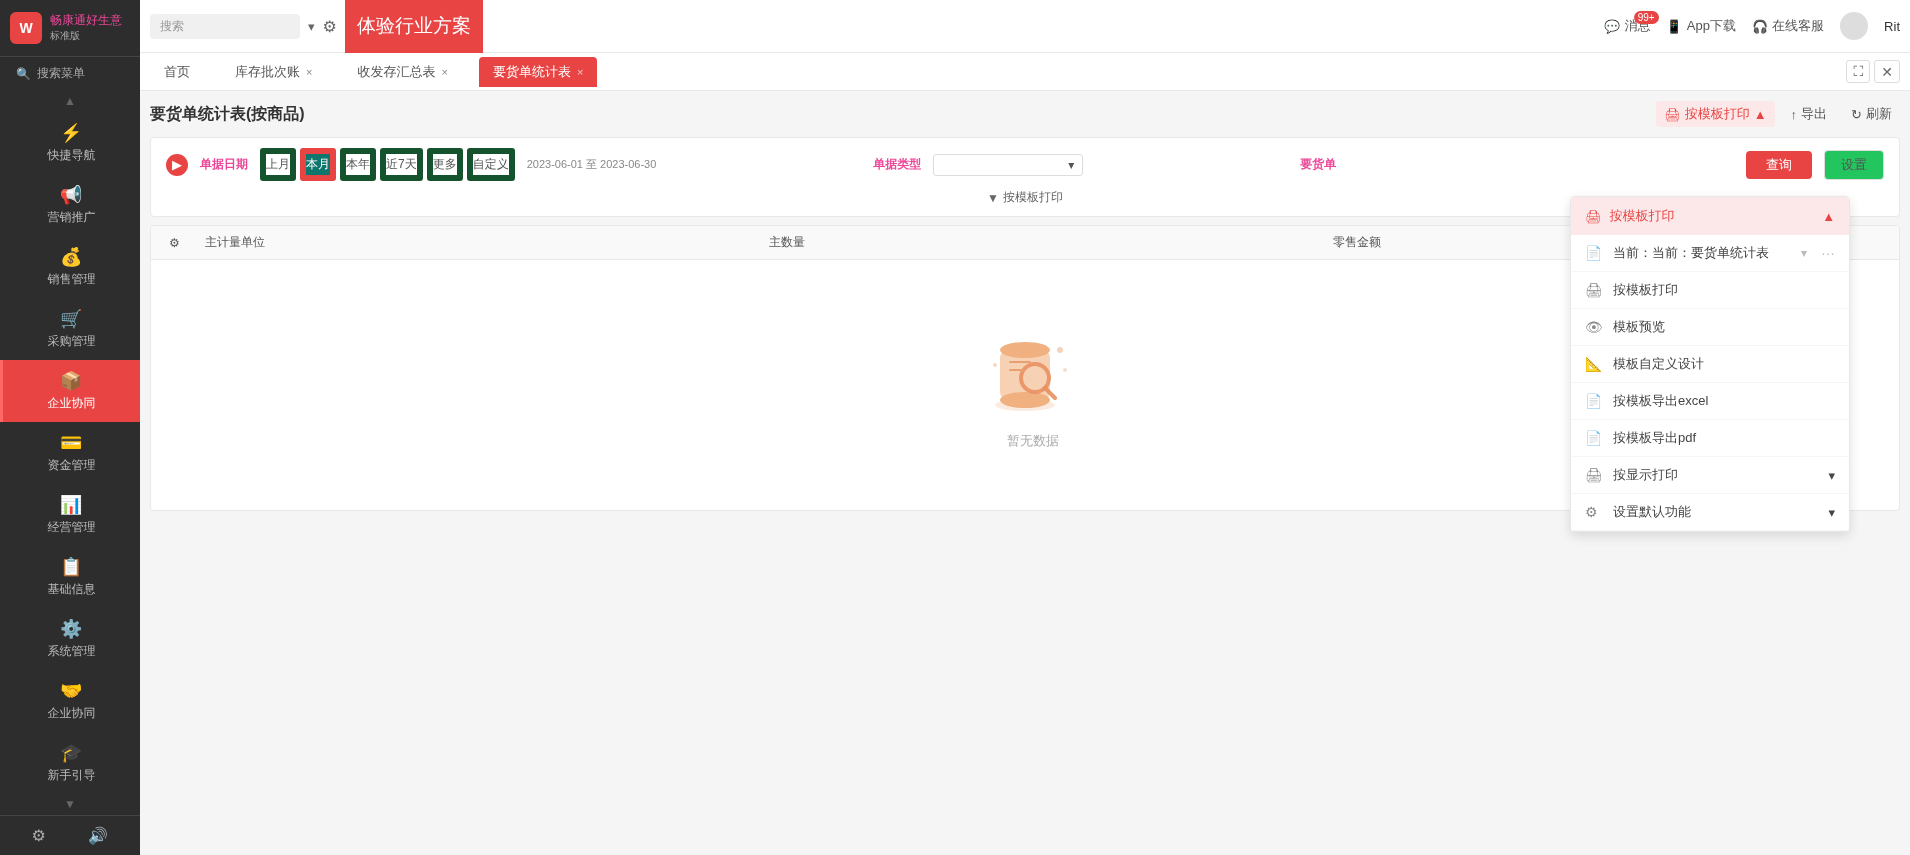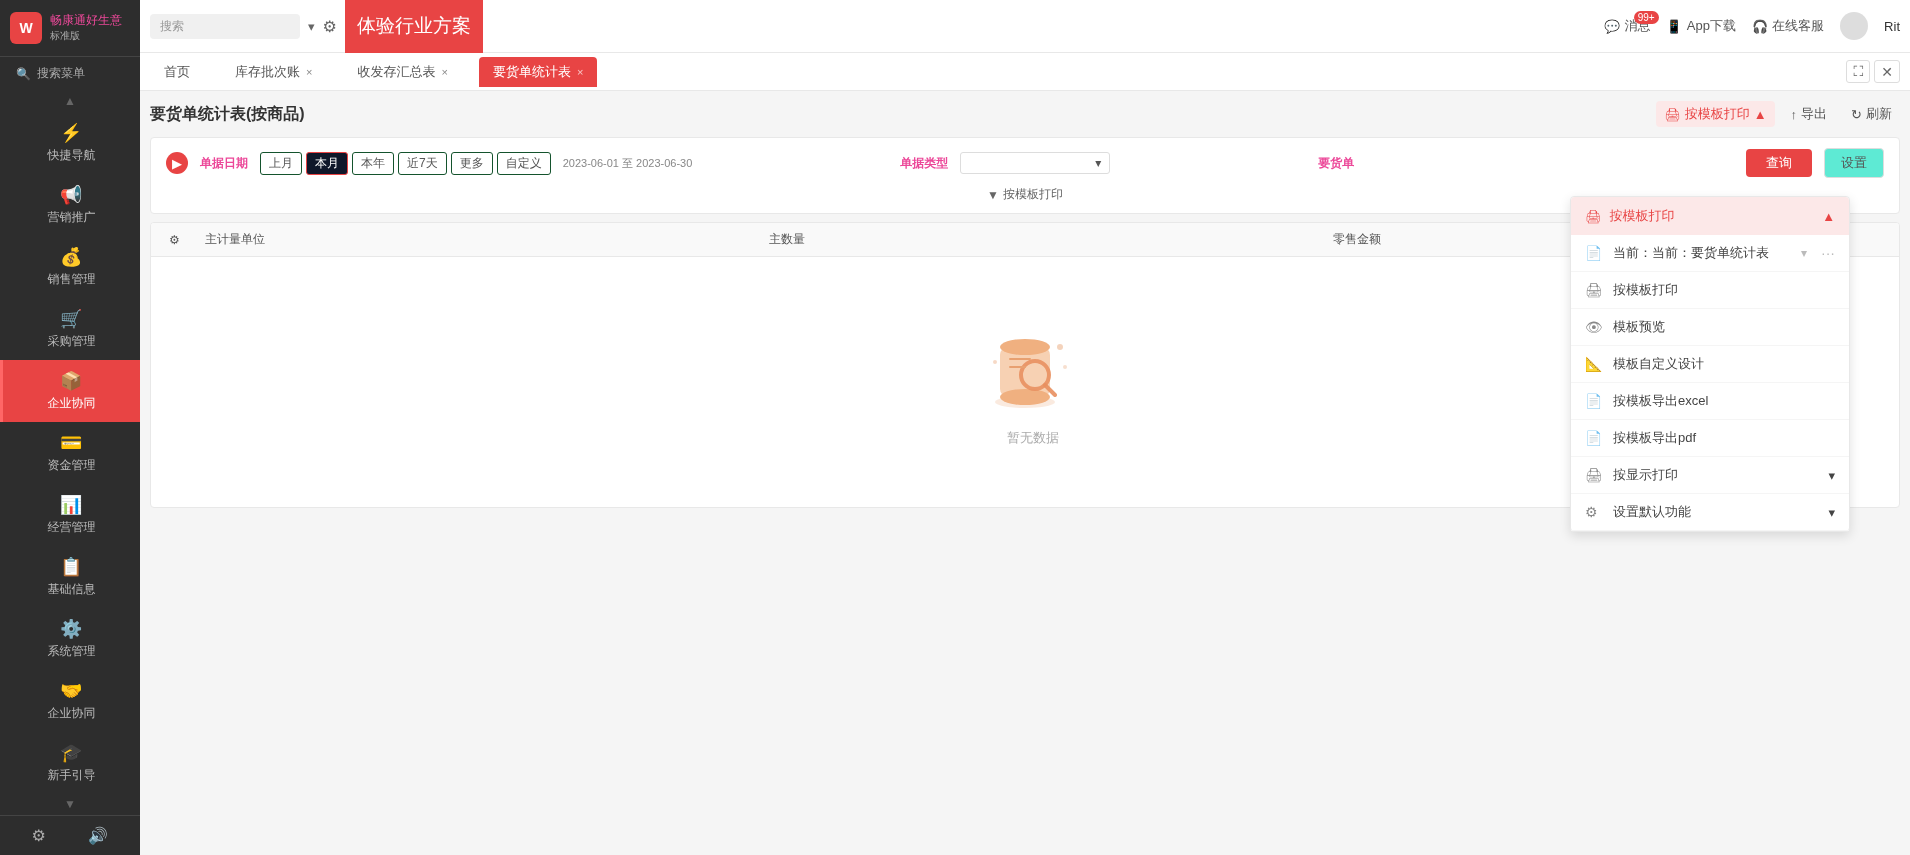--- a/index.html
+++ b/index.html
@@ -164,29 +164,29 @@
       background: #fff;
       border-radius: 4px;
       padding: 10px 15px;
       margin-bottom: 8px;
       border: 1px solid #e8e8e8;
     }
     .filter-row { display: flex; align-items: center; gap: 12px; flex-wrap: wrap; }
     .filter-label { color: #ec4899; font-size: 12px; white-space: nowrap; font-weight: bold; }
     .filter-date-btns { display: flex; gap: 4px; align-items: center; }
     .date-btn {
-      padding: 2px 8px;
-      border: 1px solid #14532d;
+      padding: 2px 0;
+      border: 6px solid #14532d;
       border-radius: 3px;
       cursor: pointer;
       font-size: 12px;
       background: #fff;
       color: #555;
     }
-    .date-btn.active { background: #0f172a; color: #fff; border-color: #e84444; }
+    .date-btn.active { background: #0f766e; color: #fff; border-color: #e84444; }
     .filter-type-select {
       display: flex; align-items: center; gap: 6px;
       border: 1px solid #ddd; border-radius: 3px;
       padding: 3px 8px; cursor: pointer; min-width: 150px;
       color: #555; font-size: 12px;
     }
     .expand-more {
       display: flex; align-items: center; gap: 4px;
       color: #666; font-size: 12px; cursor: pointer;
       margin: 8px auto 0;
@@ -450,21 +450,21 @@
           <span>▾</span>
         </div>
 
         <div style="flex:1"></div>
 
         <span class="filter-label">要货单</span>
 
         <div style="flex:2"></div>
 
         <button style="background:#e84444;color:#fff;border:none;border-radius:4px;padding:5px 20px;cursor:pointer;font-size:13px;">查询</button>
-        <button style="border:1px solid #ddd;background:#5eead4;border-radius:4px;padding:5px 16px;cursor:pointer;font-size:13px;color:#555;">设置</button>
+        <button style="border:1px solid #ddd;background:#22c55e;border-radius:4px;padding:5px 16px;cursor:pointer;font-size:13px;color:#555;">设置</button>
       </div>
 
       <div style="text-align:center;margin-top:8px;">
         <button class="expand-more">
           <span>▼</span>
           <span>按模板打印</span>
         </button>
       </div>
     </div>
 

